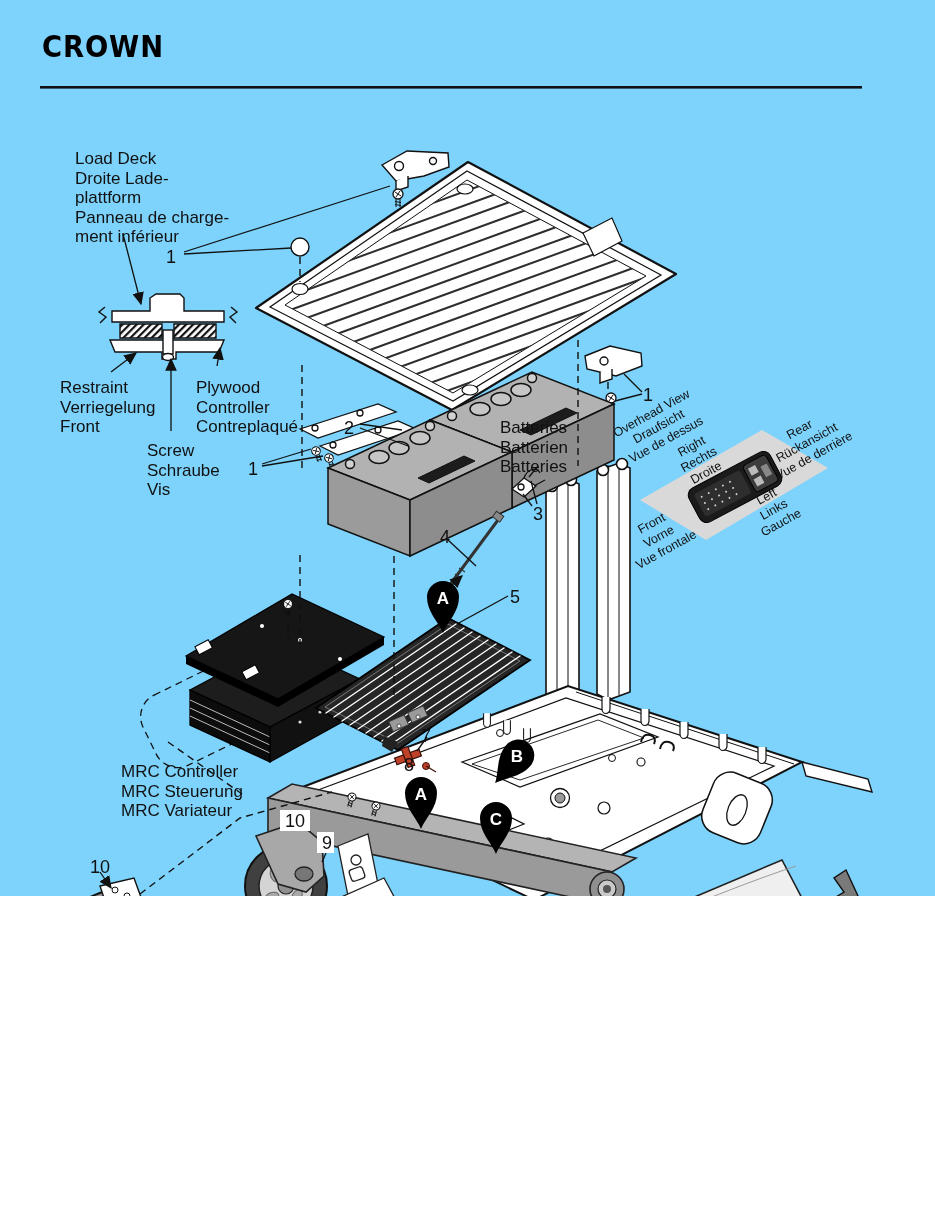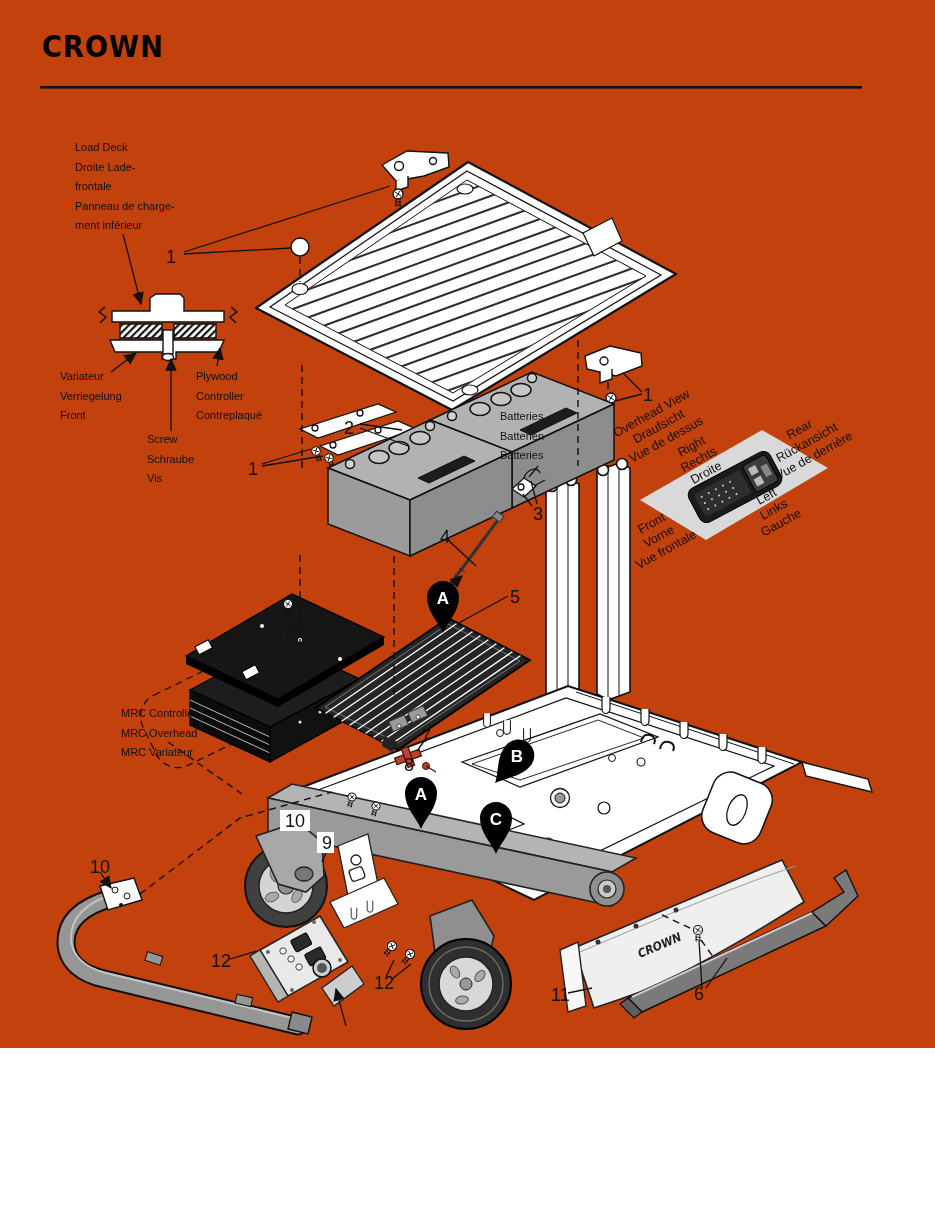--- a/index.html
+++ b/index.html
@@ -1,19 +1,19 @@
 <!DOCTYPE html>
 <html><head>
 <meta charset="utf-8">
 <style>
   html,body{margin:0;padding:0;background:#fff;}
-  .page{position:relative;width:935px;height:1048px;background:#c2410c;overflow:hidden;
+  .page{position:relative;width:935px;height:896px;background:#7dd3fc;overflow:hidden;
         font-family:"Liberation Sans",sans-serif;color:#111;}
   svg{position:absolute;left:0;top:0;}
-  .lbl{position:absolute;font-size:11px;line-height:19.5px;white-space:nowrap;color:#111;}
+  .lbl{position:absolute;font-size:17px;line-height:19.5px;white-space:nowrap;color:#111;margin-top:11px;}
   .num{position:absolute;font-size:18px;line-height:20px;color:#111;}
   .chip{background:#fff;padding:0 1px;}
   .rot{position:absolute;font-size:12.5px;line-height:15px;text-align:center;white-space:nowrap;
        transform:translate(-50%,-50%) rotate(-29deg);}
 </style>
 </head>
 <body>
 
 <div class="page">
 
@@ -416,47 +416,47 @@
     <use href="#pin" transform="translate(517,757) rotate(40)"></use>
     <text x="517" y="762" text-anchor="middle" font-size="17" font-weight="bold" fill="#fff">B</text>
     <use href="#pin" transform="translate(496,820)"></use>
     <text x="496" y="825" text-anchor="middle" font-size="17" font-weight="bold" fill="#fff">C</text>
   </g>
 </svg>
 
 <div class="lbl" style="left:75px;top:138px">
   <div>Load Deck</div>
   <div>Droite Lade-</div>
-  <div>frontale</div>
+  <div>plattform</div>
   <div>Panneau de charge-</div>
   <div>ment inférieur</div>
 </div>
 <div class="lbl" style="left:60px;top:367px">
-  <div>Variateur</div>
+  <div>Restraint</div>
   <div>Verriegelung</div>
   <div>Front</div>
 </div>
 <div class="lbl" style="left:196px;top:367px">
   <div>Plywood</div>
   <div>Controller</div>
   <div>Contreplaqué</div>
 </div>
 <div class="lbl" style="left:147px;top:430px">
   <div>Screw</div>
   <div>Schraube</div>
   <div>Vis</div>
 </div>
 <div class="lbl" style="left:500px;top:407px">
   <div>Batteries</div>
   <div>Batterien</div>
   <div>Batteries</div>
 </div>
-<div class="lbl" style="left:121px;top:704px">
+<div class="lbl" style="left:121px;top:751px">
   <div>MRC Controller</div>
-  <div>MRC Overhead</div>
+  <div>MRC Steuerung</div>
   <div>MRC Variateur</div>
 </div>
 
 <div class="rot" style="left:659px;top:427px">
   <div>Overhead View</div>
   <div>Draufsicht</div>
   <div>Vue de dessus</div>
 </div>
 <div class="rot" style="left:699px;top:460px">
   <div>Right</div>

